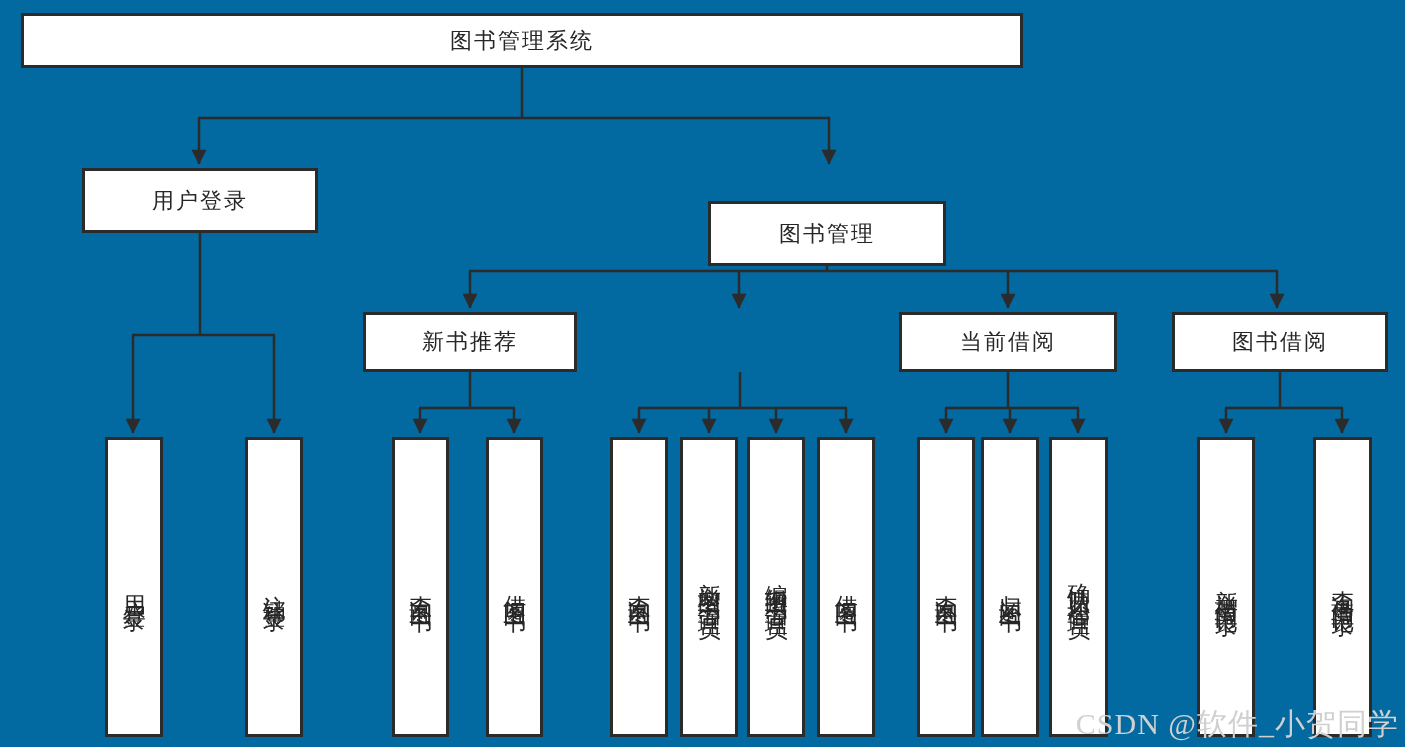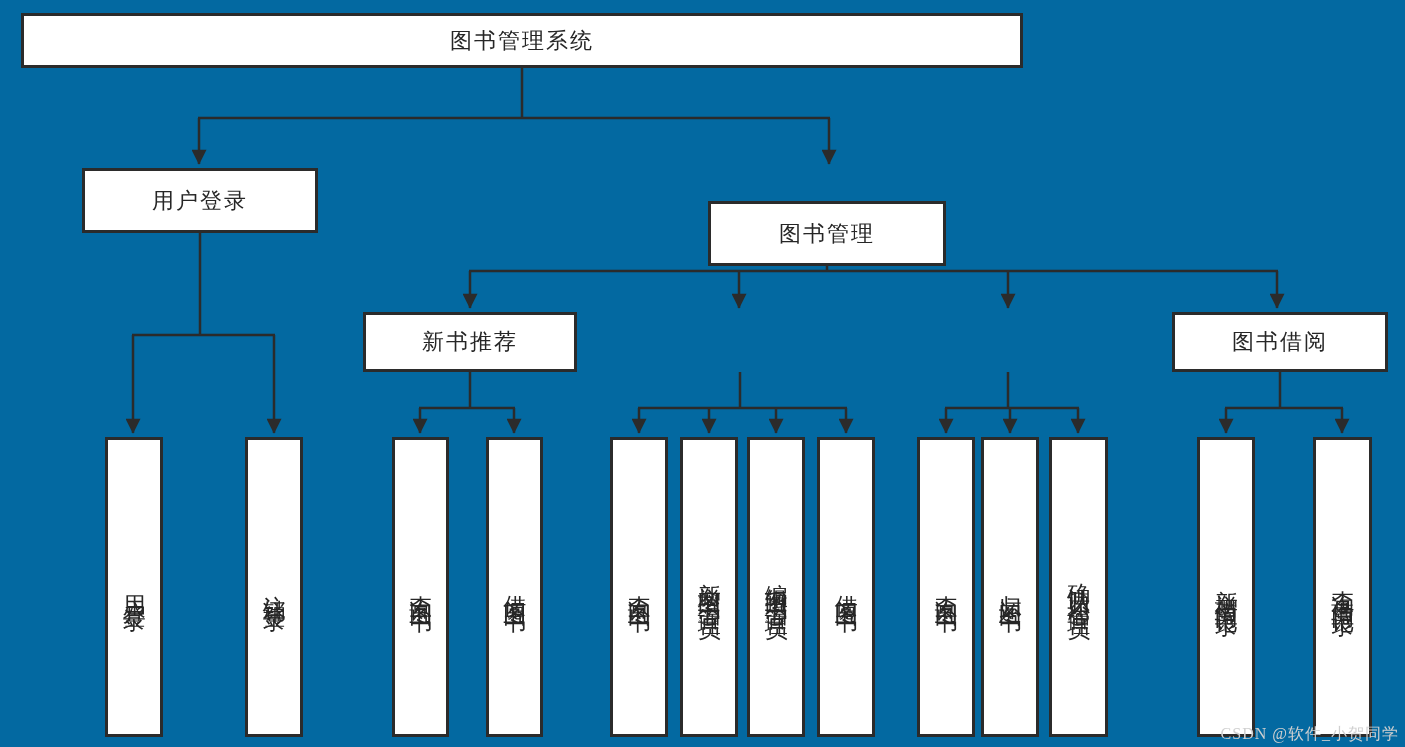--- a/index.html
+++ b/index.html
@@ -18,21 +18,21 @@
     color:#262626; font-size:22px; letter-spacing:2px;
     z-index:2; white-space:nowrap;
   }
   .vnode { font-size:23px; letter-spacing:0; }
   .vnode .vtext {
     writing-mode:vertical-rl; text-orientation:mixed;
     letter-spacing:5px; line-height:1.1;
   }
   .watermark {
     position:absolute; right:6px; bottom:2px;
-    color:#d0d0d0; font-size:16px; letter-spacing:1px;
+    color:#d0d0d0; font-size:30px; letter-spacing:1px;
     z-index:3; white-space:nowrap;
   }
 </style>
 </head>
 <body>
 
 <div class="canvas">
 
   <svg class="wires" width="1405" height="747" viewBox="0 0 1405 747">
     <defs>
@@ -91,20 +91,23 @@
   <div class="node" style="left:82px; top:168px; width:236px; height:65px;">
     <span>用户登录</span>
   </div>
   <div class="node" style="left:708px; top:168px; width:238px; height:65px;margin-top:33px;">
     <span>图书管理</span>
   </div>
 
   <div class="node" style="left:363px; top:312px; width:214px; height:60px;">
     <span>新书推荐</span>
   </div>
+  <div class="node" style="left:899px; top:312px; width:218px; height:60px;">
+    <span>当前借阅</span>
+  </div>
   <div class="node" style="left:1172px; top:312px; width:216px; height:60px;">
     <span>图书借阅</span>
   </div>
 
   <div class="node vnode" style="left:105px; top:437px; width:58px; height:300px;">
     <span class="vtext">用户登录</span>
   </div>
   <div class="node vnode" style="left:245px; top:437px; width:58px; height:300px;">
     <span class="vtext">注销登录</span>
   </div>

